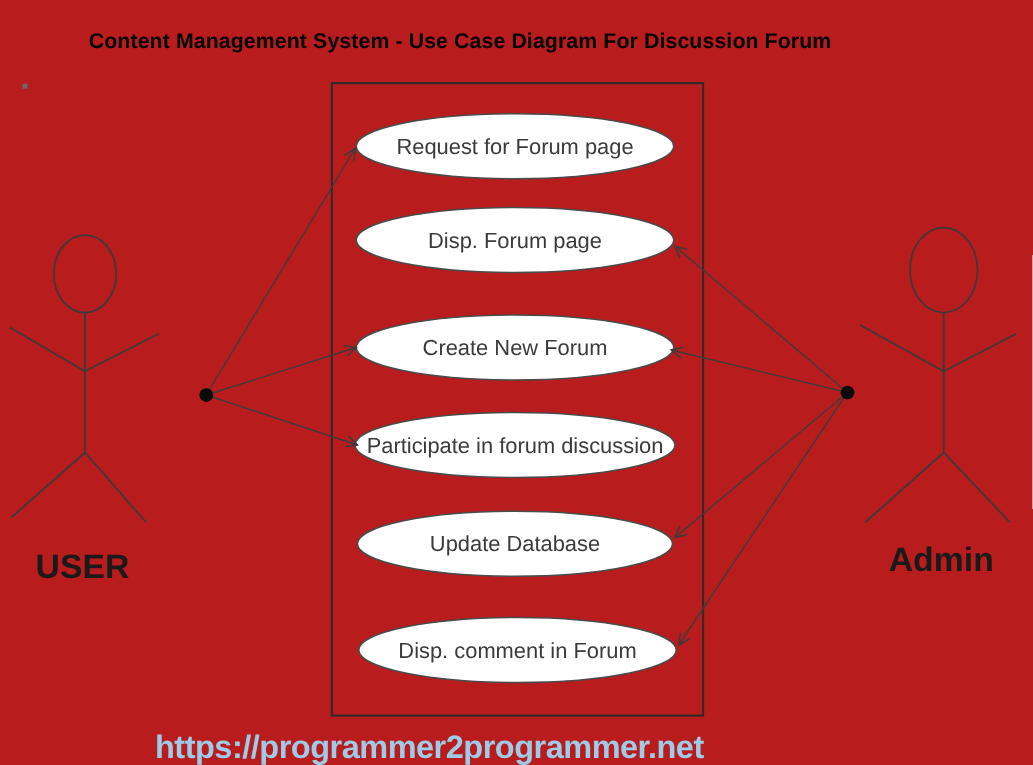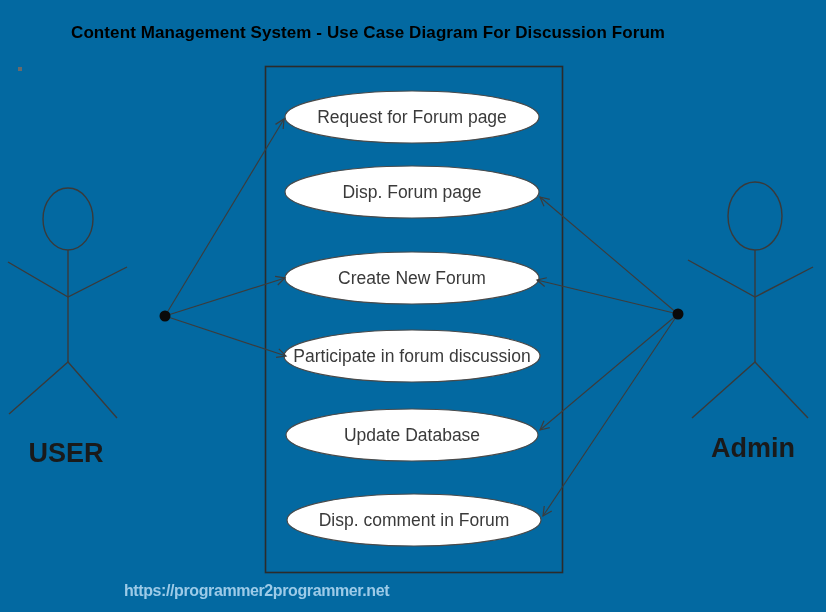--- a/index.html
+++ b/index.html
@@ -1,19 +1,19 @@
 <!DOCTYPE html>
 <html><head>
 <meta charset="utf-8">
 <style>
   html,body{margin:0;padding:0;background:#fff;}
   #stage{
     position:relative;
     width:826px;height:612px;
-    background:#0369a1;
+    background:#b91c1c;
     overflow:hidden;
     font-family:"Liberation Sans", sans-serif;
   }
   .title{
     position:absolute;
     left:71px;top:23px;
     font-size:17px;
     font-weight:700;
     color:#000;
     letter-spacing:0.1px;
@@ -22,21 +22,21 @@
   .stray{
     position:absolute;
     left:18px;top:67px;
     width:4px;height:4px;
     background:#6a6a6a;
   }
   svg{position:absolute;left:0;top:0;}
   .footer-url{
     position:absolute;
     left:124px;top:582px;
-    font-size:16px;
+    font-size:26px;
     font-weight:700;
     color:#9dcbe8;
     letter-spacing:-0.4px;
     white-space:nowrap;
   }
   .uc-label{
     font-size:17.5px;
     fill:#3a3a3a;
   }
   .actor-label{

